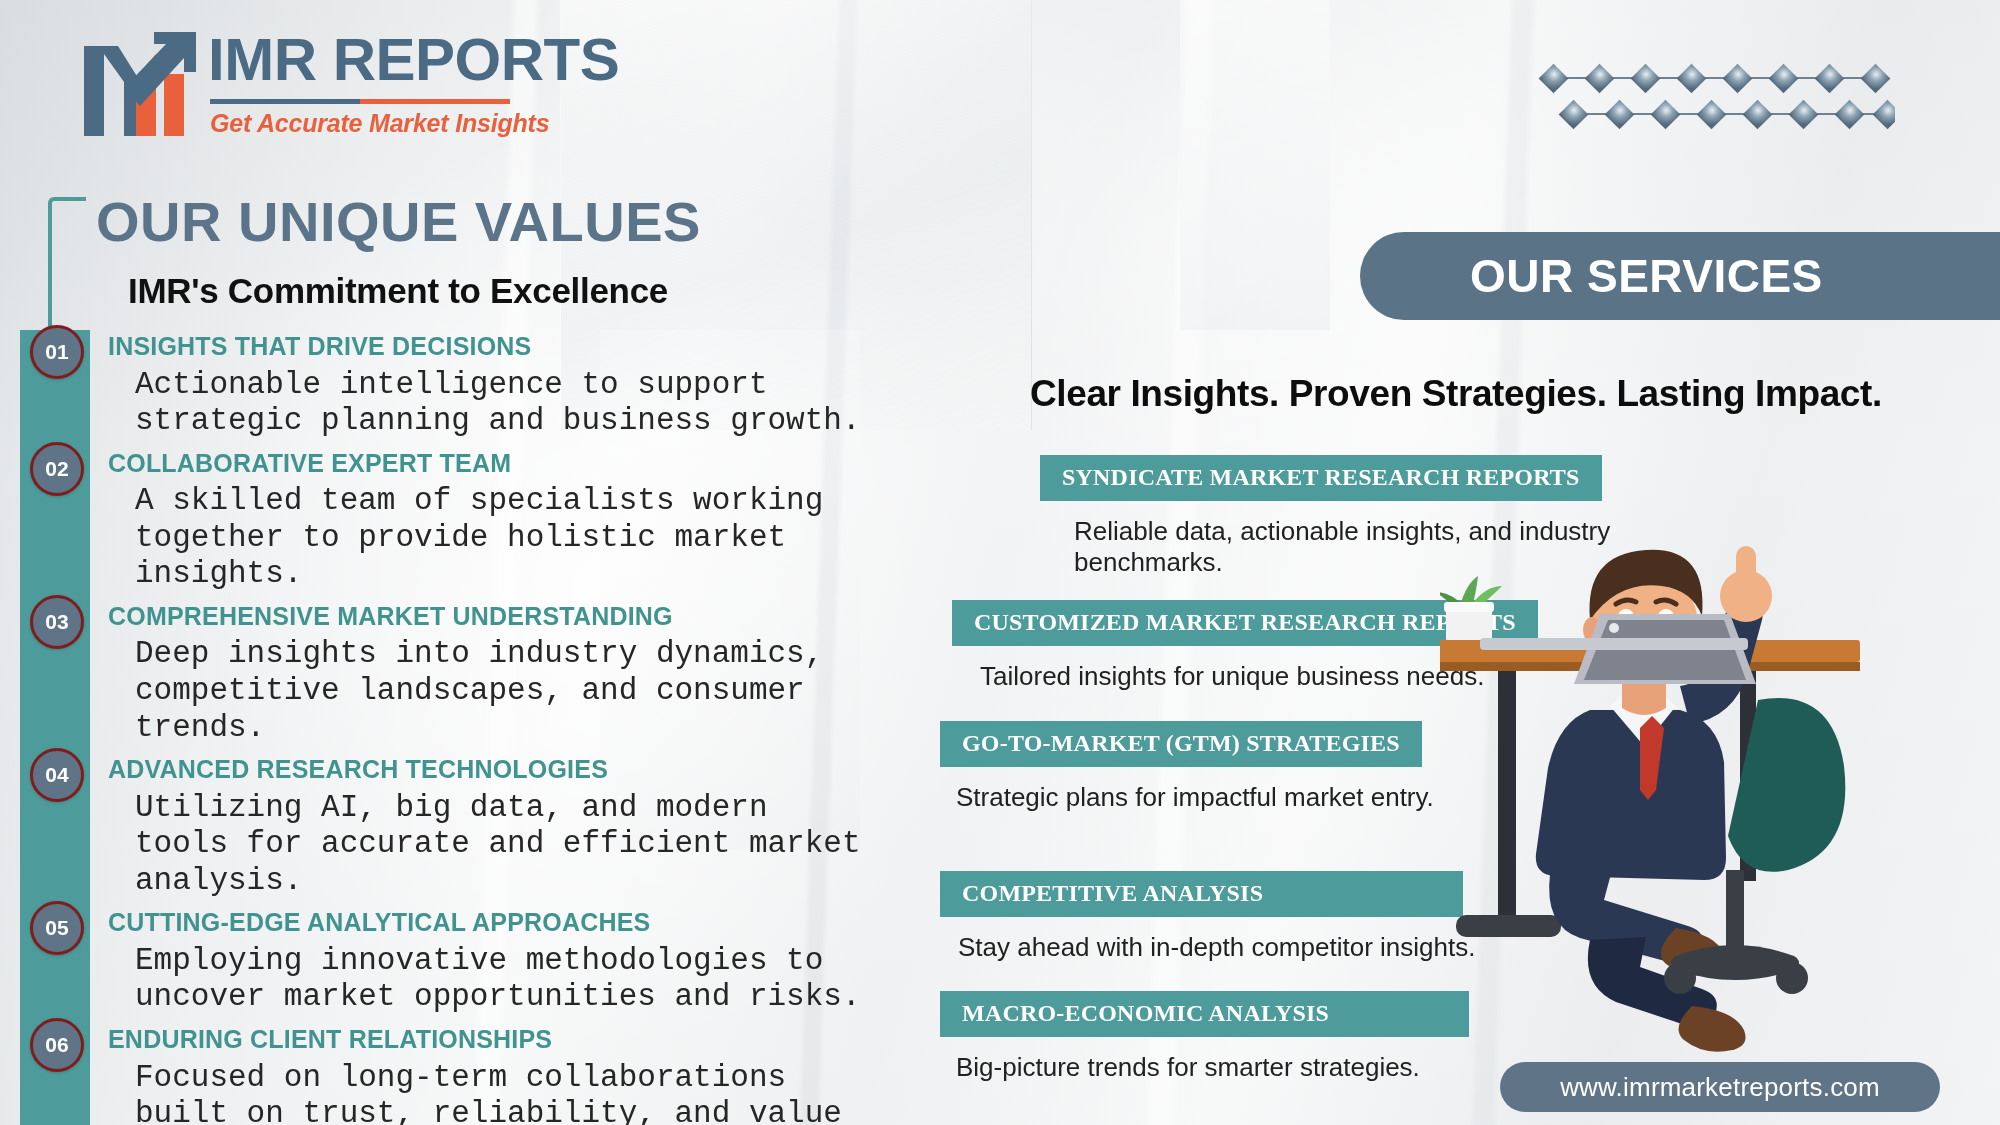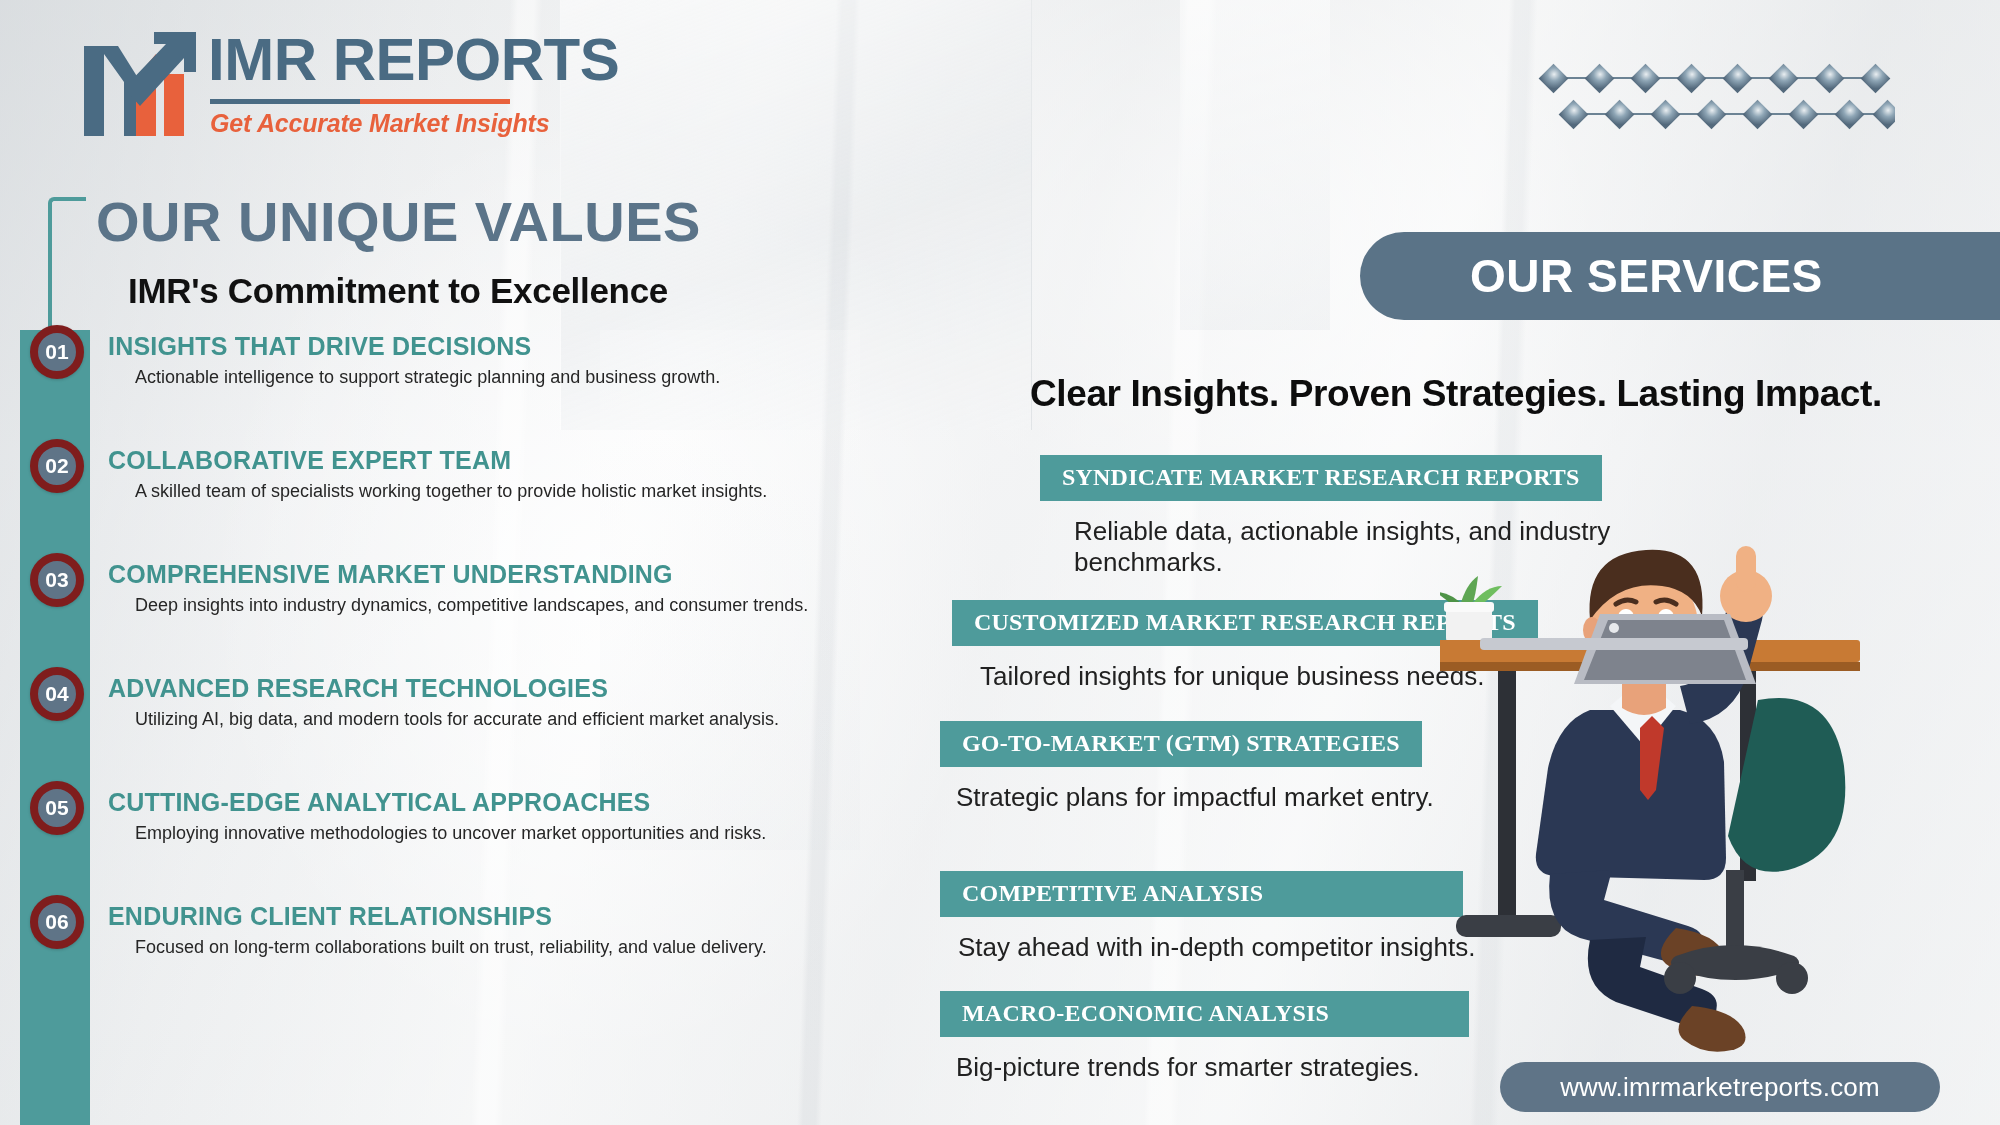--- a/index.html
+++ b/index.html
@@ -69,32 +69,32 @@
     font-size:35px; font-weight:600; color:#111; letter-spacing:-0.3px;
   }
   #value-rail {
     position:absolute; left:20px; top:155px; width:70px; height:820px;
     background:#4e9b9b;
   }
   #value-list { position:absolute; left:0; top:148px; width:900px; }
   .value-item { position:relative; min-height:114px; padding-left:108px; }
   .value-badge {
     position:absolute; left:30px; top:2px; width:54px; height:54px;
-    border-radius:50%; background:#5f7487; border:8px solid #7f1d1d;
+    border-radius:50%; background:#5f7487; border:3px solid #7f1d1d;
     color:#fff; font-size:21px; font-weight:700;
     display:flex; align-items:center; justify-content:center;
     box-shadow:0 1px 3px rgba(0,0,0,.18);
   }
   .value-heading {
     font-size:25px; font-weight:700; color:#41938f; letter-spacing:0.2px;
     line-height:1.1; padding-top:10px;
   }
   .value-desc {
-    font-size:18px; color:#262626; line-height:1.18; padding-left:27px;
-    padding-top:6px; max-width:760px;
+    font-size:31px; color:#262626; line-height:1.18; padding-left:27px;
+    padding-top:6px; max-width:760px;font-family:Liberation Mono, monospace;
   }
 
   
   #services-pill {
     position:absolute; left:1360px; top:232px; right:0; height:88px;
     background:#5a7387; border-radius:46px 0 0 46px;
     display:flex; align-items:center; padding-left:110px;
   }
   #services-pill span {
     color:#fff; font-size:46px; font-weight:700; letter-spacing:0.5px;

